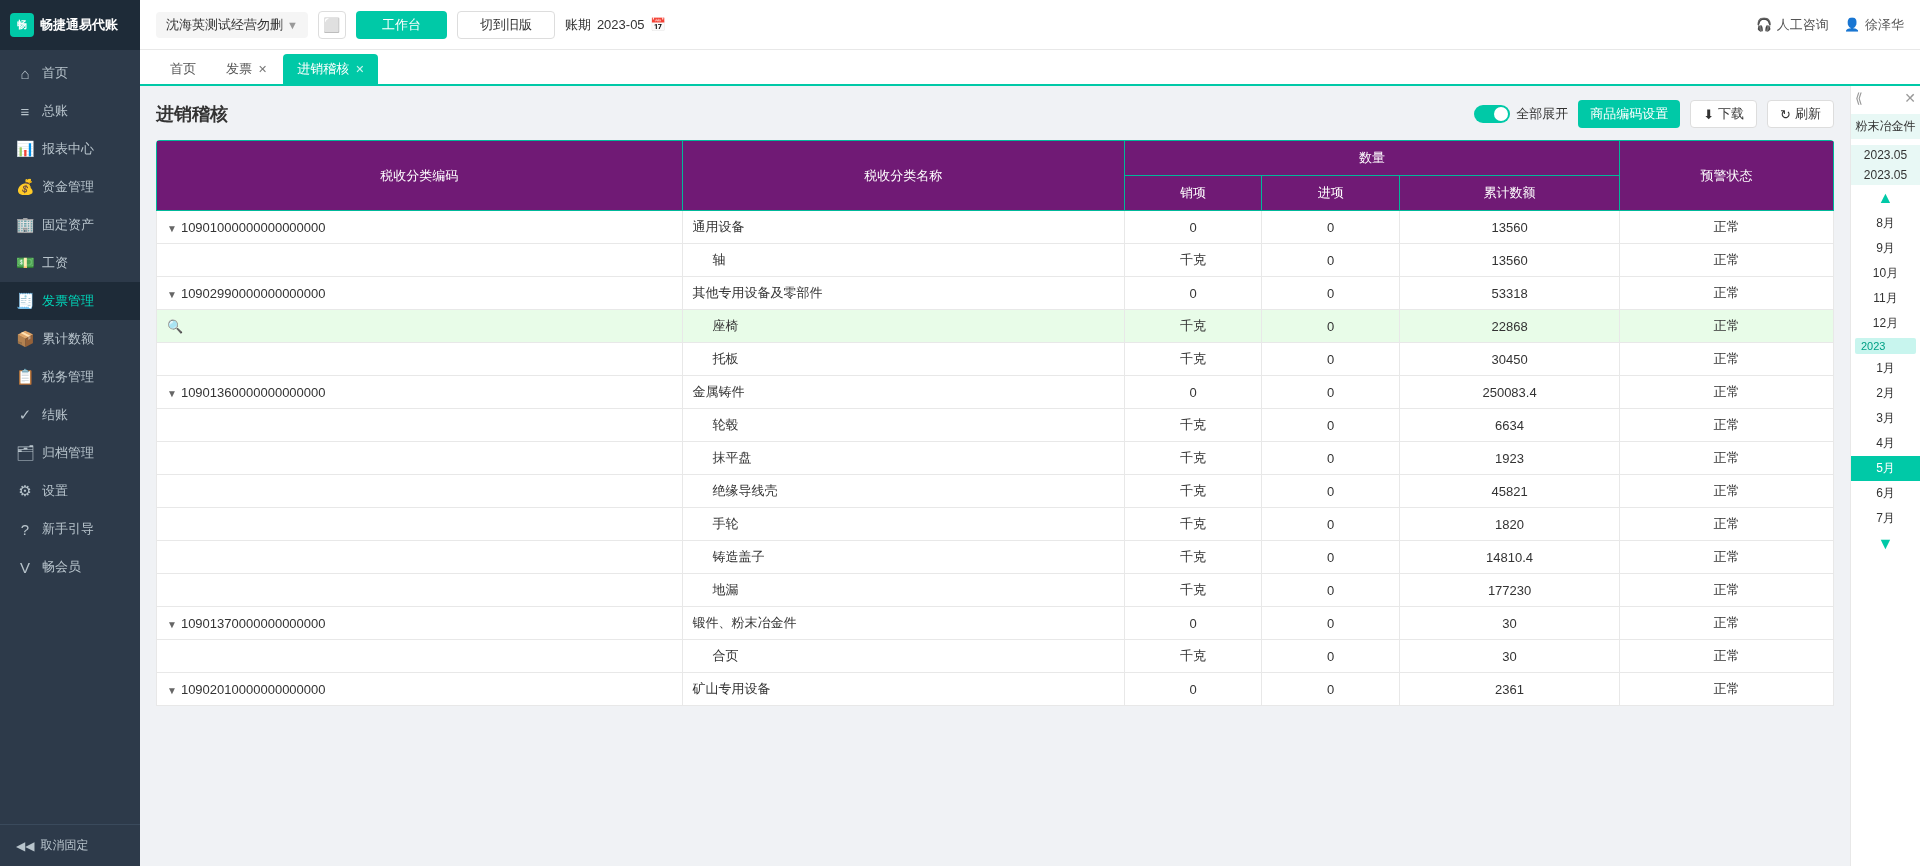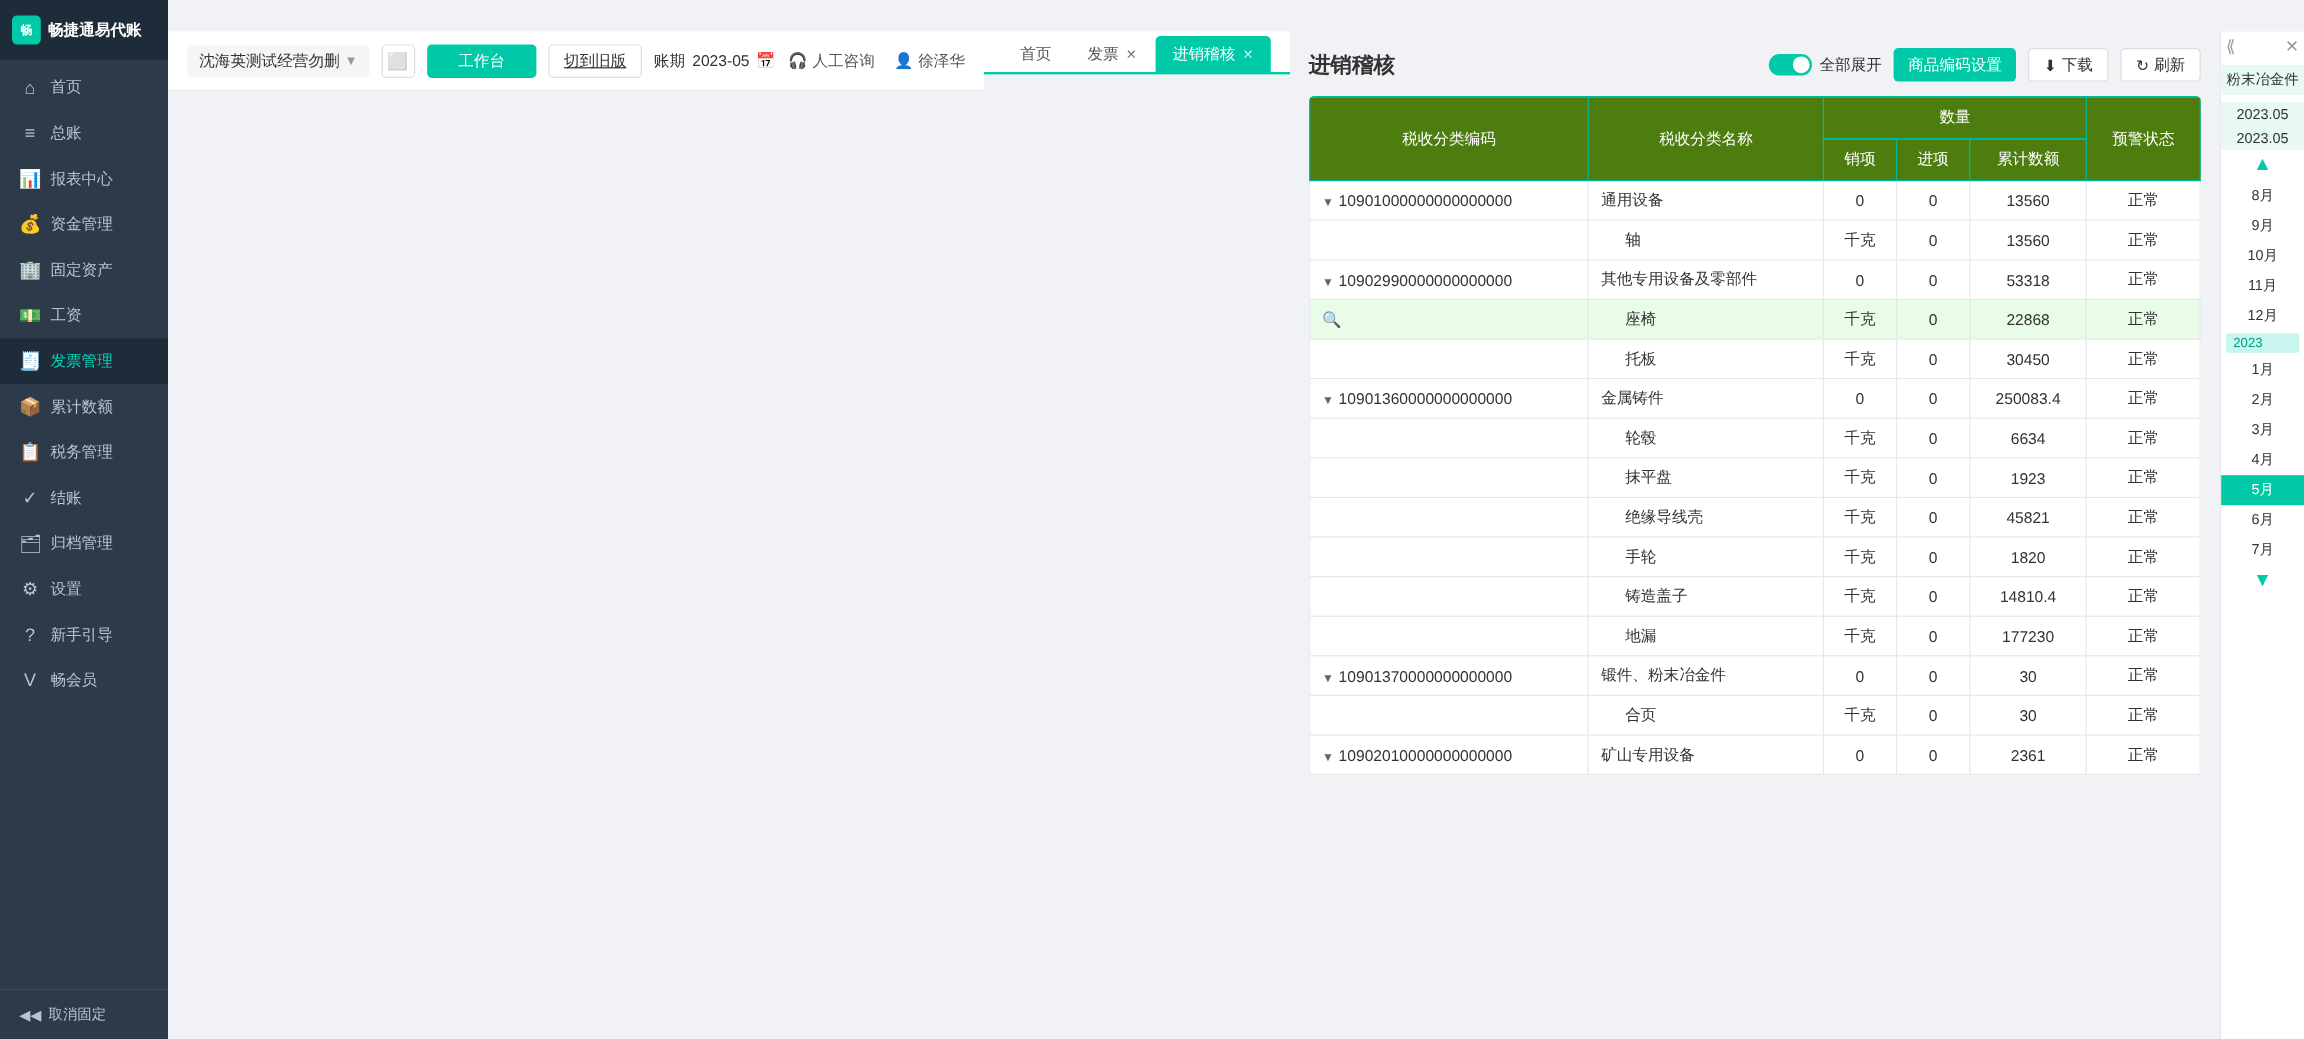--- a/index.html
+++ b/index.html
@@ -50,21 +50,21 @@
       color: #b8c4cc;
       font-size: 12px;
       display: flex;
       align-items: center;
       gap: 6px;
       cursor: pointer;
       border-top: 1px solid #3a4a5c;
     }
 
     
-    .main { flex: 1; display: flex; flex-direction: row; overflow: hidden; margin-top: 26px; }
+    .main { flex: 1; display: flex; flex-direction: column; overflow: hidden; }
 
     
     .topbar {
       height: 50px;
       background: #fff;
       display: flex;
       align-items: center;
       padding: 0 16px;
       gap: 10px;
       border-bottom: 1px solid #e8e8e8;
@@ -93,26 +93,25 @@
     .topbar-workbench {
       background: #00c9a7;
       color: white;
       padding: 5px 26px;
       border-radius: 4px;
       cursor: pointer;
       font-size: 13px;
     }
     .topbar-old-ver {
       border: 1px solid #ddd;
-      padding: 4px 12px;
-      border-radius: 4px;
-      cursor: pointer;
-      font-size: 13px;
-      color: #333;
-      text-decoration: underline;
+      padding: 4px 22px;
+      border-radius: 4px;
+      cursor: pointer;
+      font-size: 13px;
+      color: #333;
     }
     .topbar-period {
       display: flex;
       align-items: center;
       gap: 6px;
       color: #333;
       font-size: 13px;
     }
     .topbar-right {
       margin-left: auto;
@@ -247,21 +246,21 @@
       overflow: auto;
       border-radius: 4px;
     }
     table {
       width: 100%;
       border-collapse: collapse;
       font-size: 13px;
       background: #fff;
     }
     thead tr th {
-      background: #4d7c0f;
+      background: #701a75;
       color: white;
       padding: 8px 10px;
       text-align: center;
       border: 1px solid #00b89a;
       font-weight: normal;
       white-space: nowrap;
     }
     tbody tr td {
       padding: 7px 10px;
       border: 1px solid #e8e8e8;

